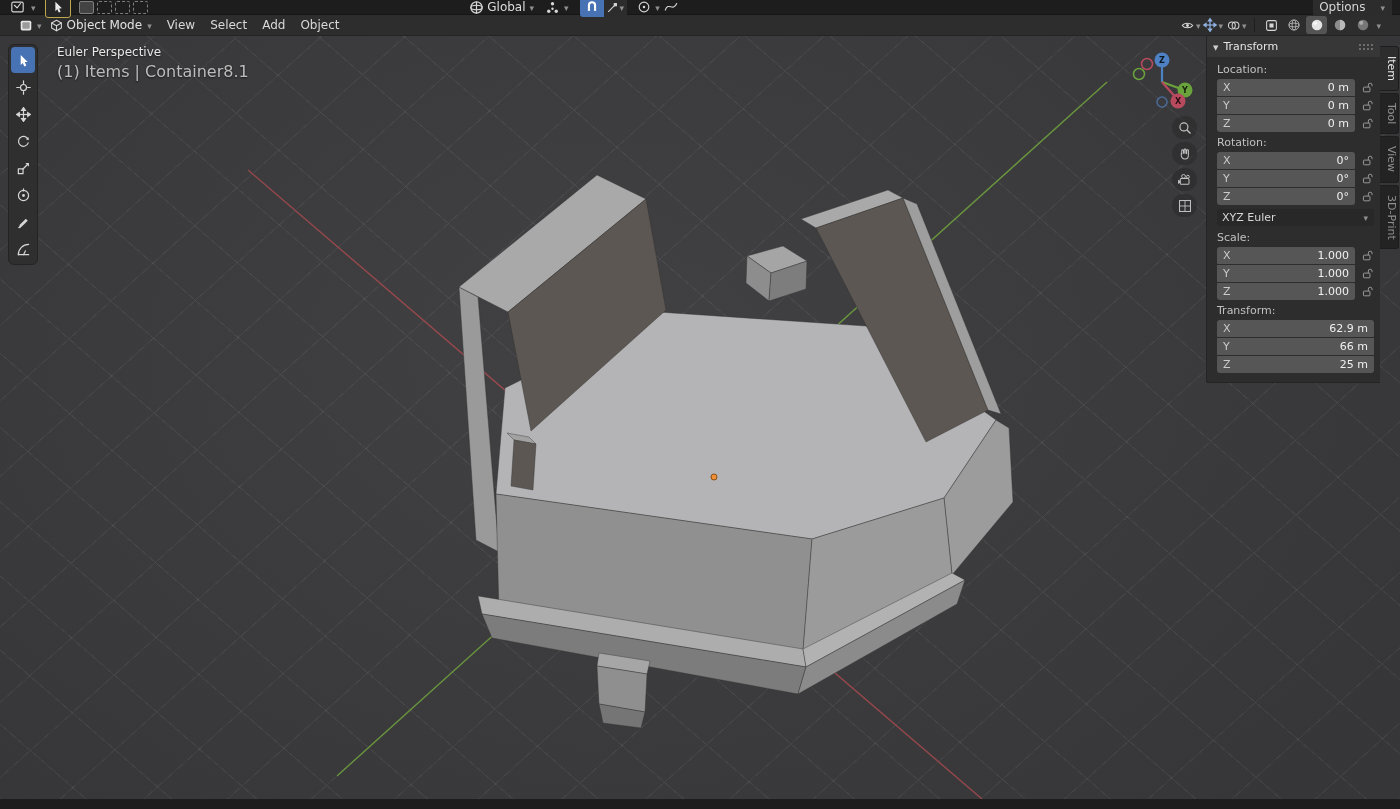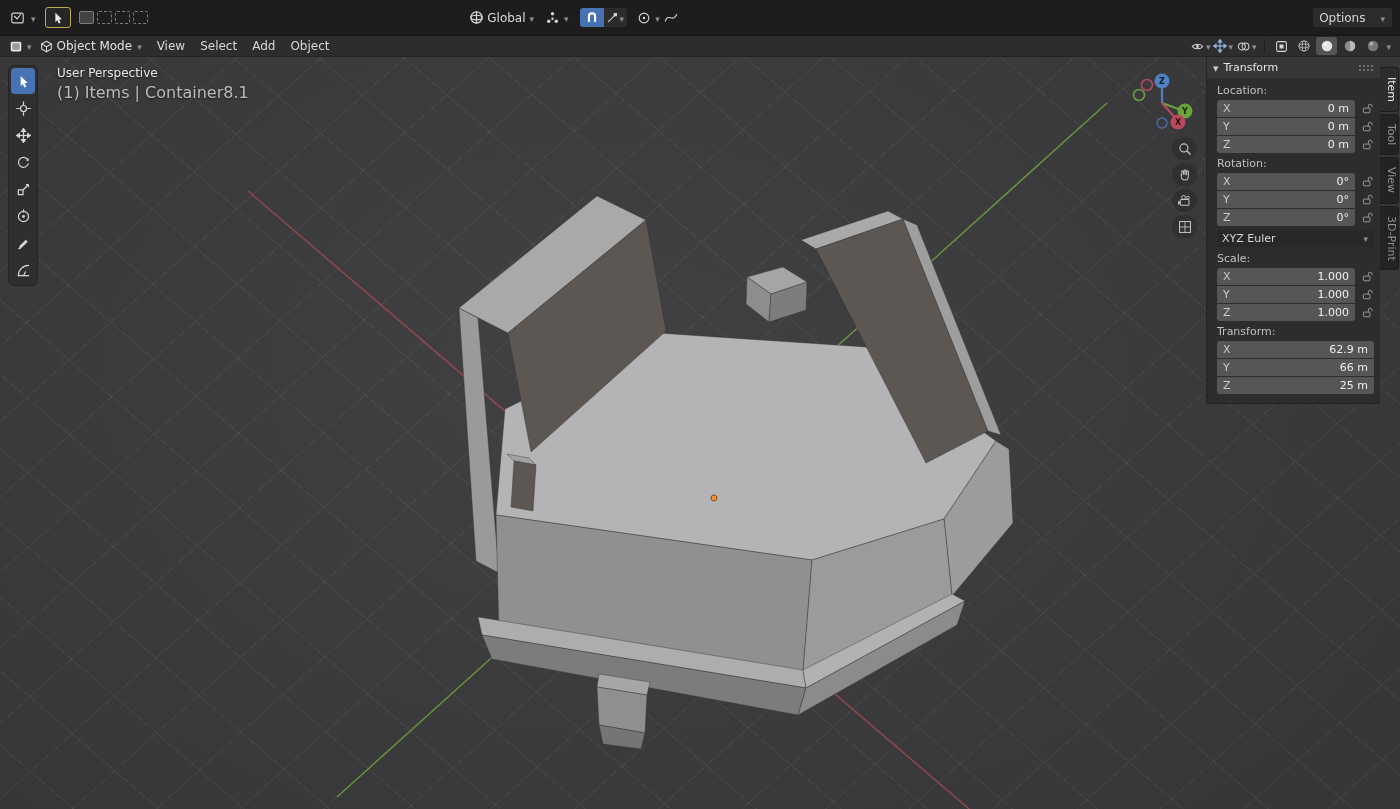--- a/index.html
+++ b/index.html
@@ -1,34 +1,34 @@
 <!DOCTYPE html>
 <html><head>
 <meta charset="utf-8">
 <style>
   *{box-sizing:border-box;margin:0;padding:0}
   html,body{width:1400px;height:809px;overflow:hidden}
   body{font-family:"DejaVu Sans","Liberation Sans",sans-serif;font-size:12px;color:#d0d0d0;background:#1d1d1d}
 
   
-  .topbar{height:36px;background:#1d1d1d;display:flex;align-items:center;padding:0 8px;gap:8px;border-bottom:1px solid #151515}
+  .topbar{height:15px;background:#1d1d1d;display:flex;align-items:center;padding:0 8px;gap:8px;border-bottom:1px solid #151515}
   .tb-group{display:flex;align-items:center;gap:3px}
   .chev::before{content:"▾";font-size:9px;color:#8f8f8f;padding:0 1px}
   .icon-btn{display:flex;align-items:center;justify-content:center;height:19px;min-width:19px;border-radius:3px}
   .tool-display{width:26px;height:21px;background:#262626;border:1px solid #c0a84e;border-radius:3px;display:flex;align-items:center;justify-content:center}
   .selmode{width:15px;height:13px;border:1px dashed #8f8f8f;border-radius:2px;position:relative;opacity:.85}
   .selmode.sm-active{background:#4a4a4a;border-style:solid}
   .tb-center{margin-left:auto;margin-right:auto;display:flex;align-items:center;gap:10px}
   .tb-label{color:#dcdcdc}
   .snap-btn{background:#4772b3;border-radius:3px 0 0 3px;height:19px;width:24px;display:flex;align-items:center;justify-content:center}
   .snap-ext{background:#2c2c2c;border-radius:0 3px 3px 0;height:19px;display:flex;align-items:center;padding:0 2px}
   .options-btn{margin-left:auto;background:#2c2c2c;border-radius:3px;height:19px;display:flex;align-items:center;padding:0 6px;gap:14px;color:#d5d5d5}
 
   
-  .vheader{height:21px;background:#2d2d2d;display:flex;align-items:center;padding:0 6px;gap:1px;border-bottom:1px solid #242424}
+  .vheader{height:21px;background:#2d2d2d;display:flex;align-items:center;padding:0 16px;gap:1px;border-bottom:1px solid #242424}
   .menu-item{padding:1px 7px;border-radius:3px;color:#d8d8d8;line-height:17px}
   .mode-btn{display:flex;align-items:center;gap:4px;background:#1f1f1f;? ;padding:1px 6px;border-radius:3px;color:#e0e0e0}
   .vh-right{margin-left:auto;display:flex;align-items:center;gap:2px;padding-right:2px}
   .vh-sep{width:1px;height:14px;background:#1f1f1f;margin:0 5px}
   .shade-btn{width:21px;height:18px;border-radius:3px;display:flex;align-items:center;justify-content:center}
   .shade-btn.active{background:#545454}
 
   
   .viewport{position:relative;height:763px;background-color:#3b3b3d;
     background-image:
@@ -277,21 +277,21 @@
       <polygon points="597,676 647,684 645,722 599,714" fill="#8f8f8f"></polygon>
       <polygon points="599,714 645,722 641,738 603,733" fill="#757575"></polygon>
       <polygon points="507,443 529,447 536,454 514,450" fill="#a2a2a2"></polygon>
       <polygon points="514,450 536,454 533,500 511,496" fill="#5c5752"></polygon>
     </g>
 
     <circle cx="714" cy="487" r="3" fill="#ef9038" stroke="#8a4d12" stroke-width="1"></circle>
   </svg>
 
   <div class="overlay-text">
-    <div class="l1">User Perspective</div>
+    <div class="l1">Euler Perspective</div>
     <div class="l2">(1) Items | Container8.1</div>
   </div>
 
   <div class="vtoolbar">
     <div class="vtool active">
       <svg width="15" height="15" viewBox="0 0 16 16">
         <path d="M5 2 L12.5 9.5 L9.3 9.7 L11 13.4 L8.9 14.3 L7.2 10.6 L5 12.8 Z" fill="#fff"></path>
       </svg>
     </div>
     <div class="vtool">

